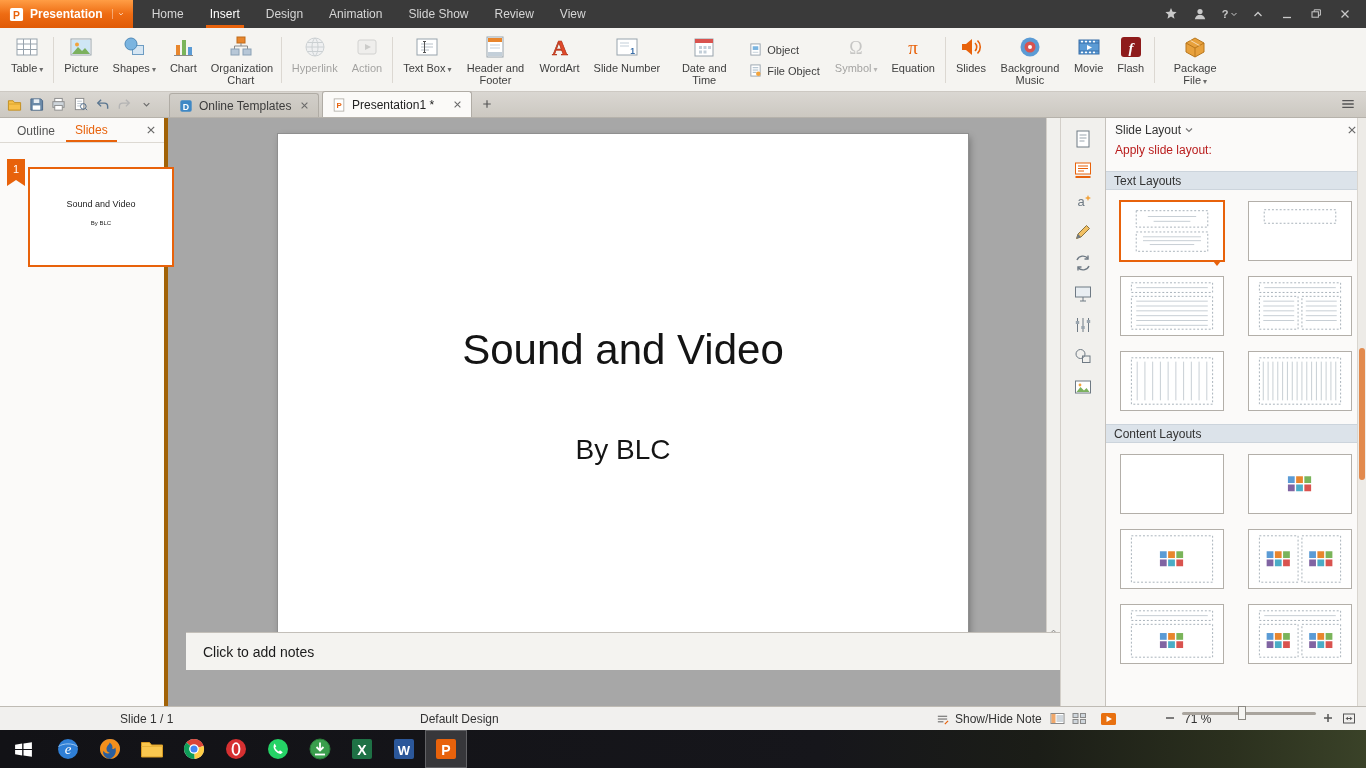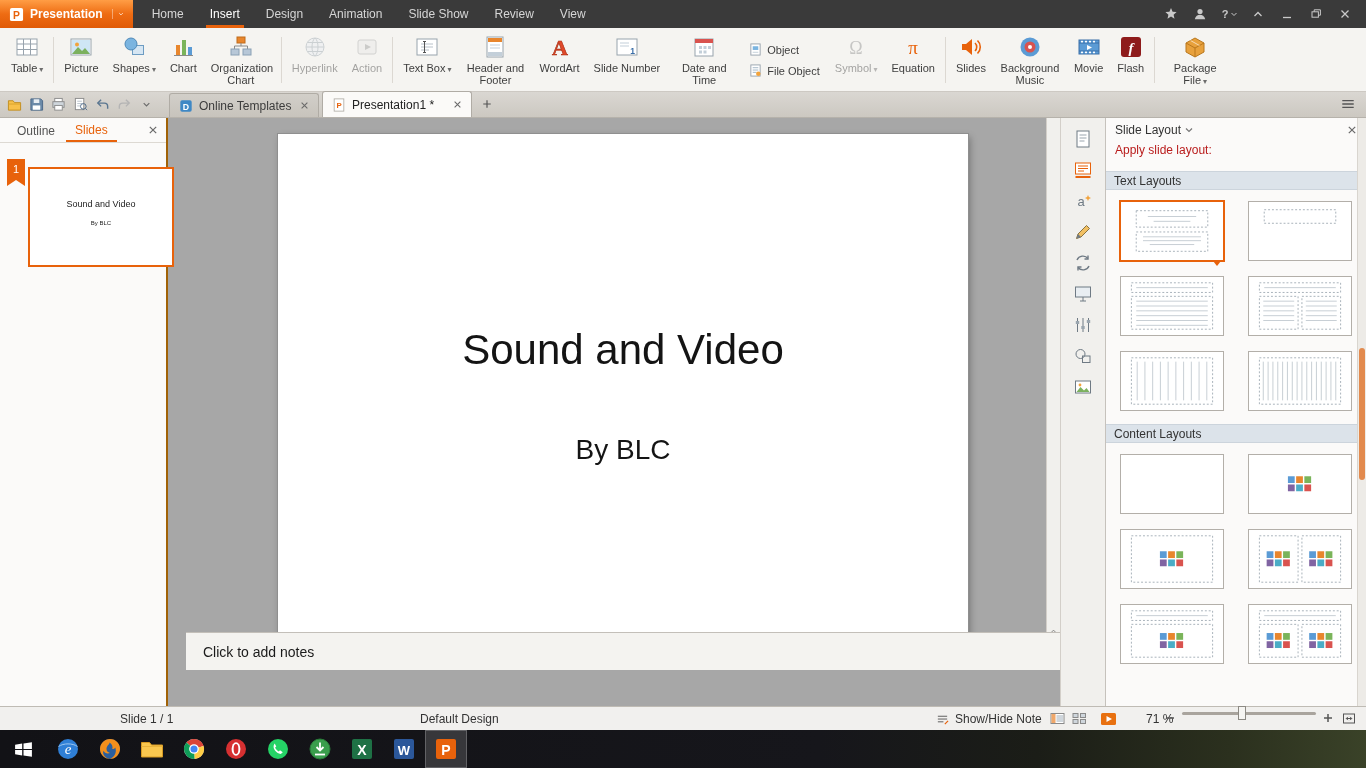--- a/index.html
+++ b/index.html
@@ -47,21 +47,21 @@
   .doc-tab{display:flex;align-items:center;gap:6px;height:24px;padding:0 9px;font-size:12px;color:#3c3c3c;
     background:linear-gradient(#d2cfc9,#c7c3bc);border:1px solid #b0aca5;border-bottom:none;border-radius:3px 3px 0 0;margin-right:3px;min-width:150px}
   .doc-tab.active{background:#fbfaf8;height:26px;color:#222}
   .tab-icon{width:14px;height:14px}
   .tab-label{flex:1}
   .tab-close{width:9px;height:9px}
   .new-tab{width:24px;height:22px;padding:6px 7px;margin-bottom:2px}
   .tabrow-right{margin-left:auto;width:16px;height:16px;margin-bottom:5px;margin-right:10px}
 
   
-  .left-panel{position:absolute;left:0;top:118px;width:168px;bottom:62px;background:var(--panel-bg,#fbfaf9);border-right:2px solid #a16207}
+  .left-panel{position:absolute;left:0;top:118px;width:168px;bottom:62px;background:var(--panel-bg,#fbfaf9);border-right:4px solid #a16207}
   .lp-tabs{height:25px;display:flex;align-items:center;gap:2px;padding:0 8px;border-bottom:1px solid #ddd9d3;font-size:12px}
   .lp-tab{padding:4px 9px 3px;color:#555}
   .lp-tab.active{color:var(--accent,#e8620b);border-bottom:2px solid var(--accent,#e8620b)}
   .lp-close{width:10px;height:10px;margin-left:auto}
   .thumbs{position:relative;height:calc(100% - 25px)}
   .slide-flag{position:absolute;left:7px;top:16px;width:18px;height:27px;background:var(--accent,#e8620b);color:#fff;
     font-size:11px;display:flex;align-items:flex-start;justify-content:center;padding-top:4px;
     clip-path:polygon(0 0,100% 0,100% 100%,50% 78%,0 100%)}
   .thumb-wrap{position:absolute;left:28px;top:24px;width:146px;height:100px;background:#fff;border:2px solid var(--accent,#e8620b)}
   .thumb-title{margin-top:30px;text-align:center;font-size:9px;color:#222}
@@ -109,21 +109,21 @@
     border-top:1px solid #bfbbb4;font-size:12px;color:#333}
   .statusbar>span{position:absolute;top:5px}
   .sb-slide{left:120px}
   .sb-design{left:420px}
   .sb-note{left:936px;display:flex;align-items:center;gap:6px;top:4px}
   .sb-note .ni{width:13px;height:13px}
   .sb-view{width:15px;height:13px;top:6px}
   .sb-view.v1{left:1050px}
   .sb-view.v2{left:1072px}
   .sb-play{left:1100px;width:17px;height:14px;top:5px}
-  .sb-zoom{left:1146px}
+  .sb-zoom{left:1184px}
   .sb-minus{left:1164px;width:12px;height:12px;top:7px}
   .sb-track{left:1182px;top:11px;width:134px;height:3px;background:#a9a49d;border-radius:2px}
   .sb-thumb{position:absolute;left:56px;top:-6px;width:8px;height:14px;background:#f6f5f2;border:1px solid #8d8a84}
   .sb-plus{left:1322px;width:12px;height:12px;top:7px}
   .sb-fit{left:1342px;width:14px;height:13px;top:6px}
 
   
   .taskbar{position:absolute;left:0;right:0;bottom:0;height:38px;display:flex;align-items:stretch;
     background:linear-gradient(90deg,#121216 0,#16161b 60%,#1b1d17 76%,#2b301e 90%,#3a4228 100%)}
   .task-apps{display:flex;align-items:stretch}

